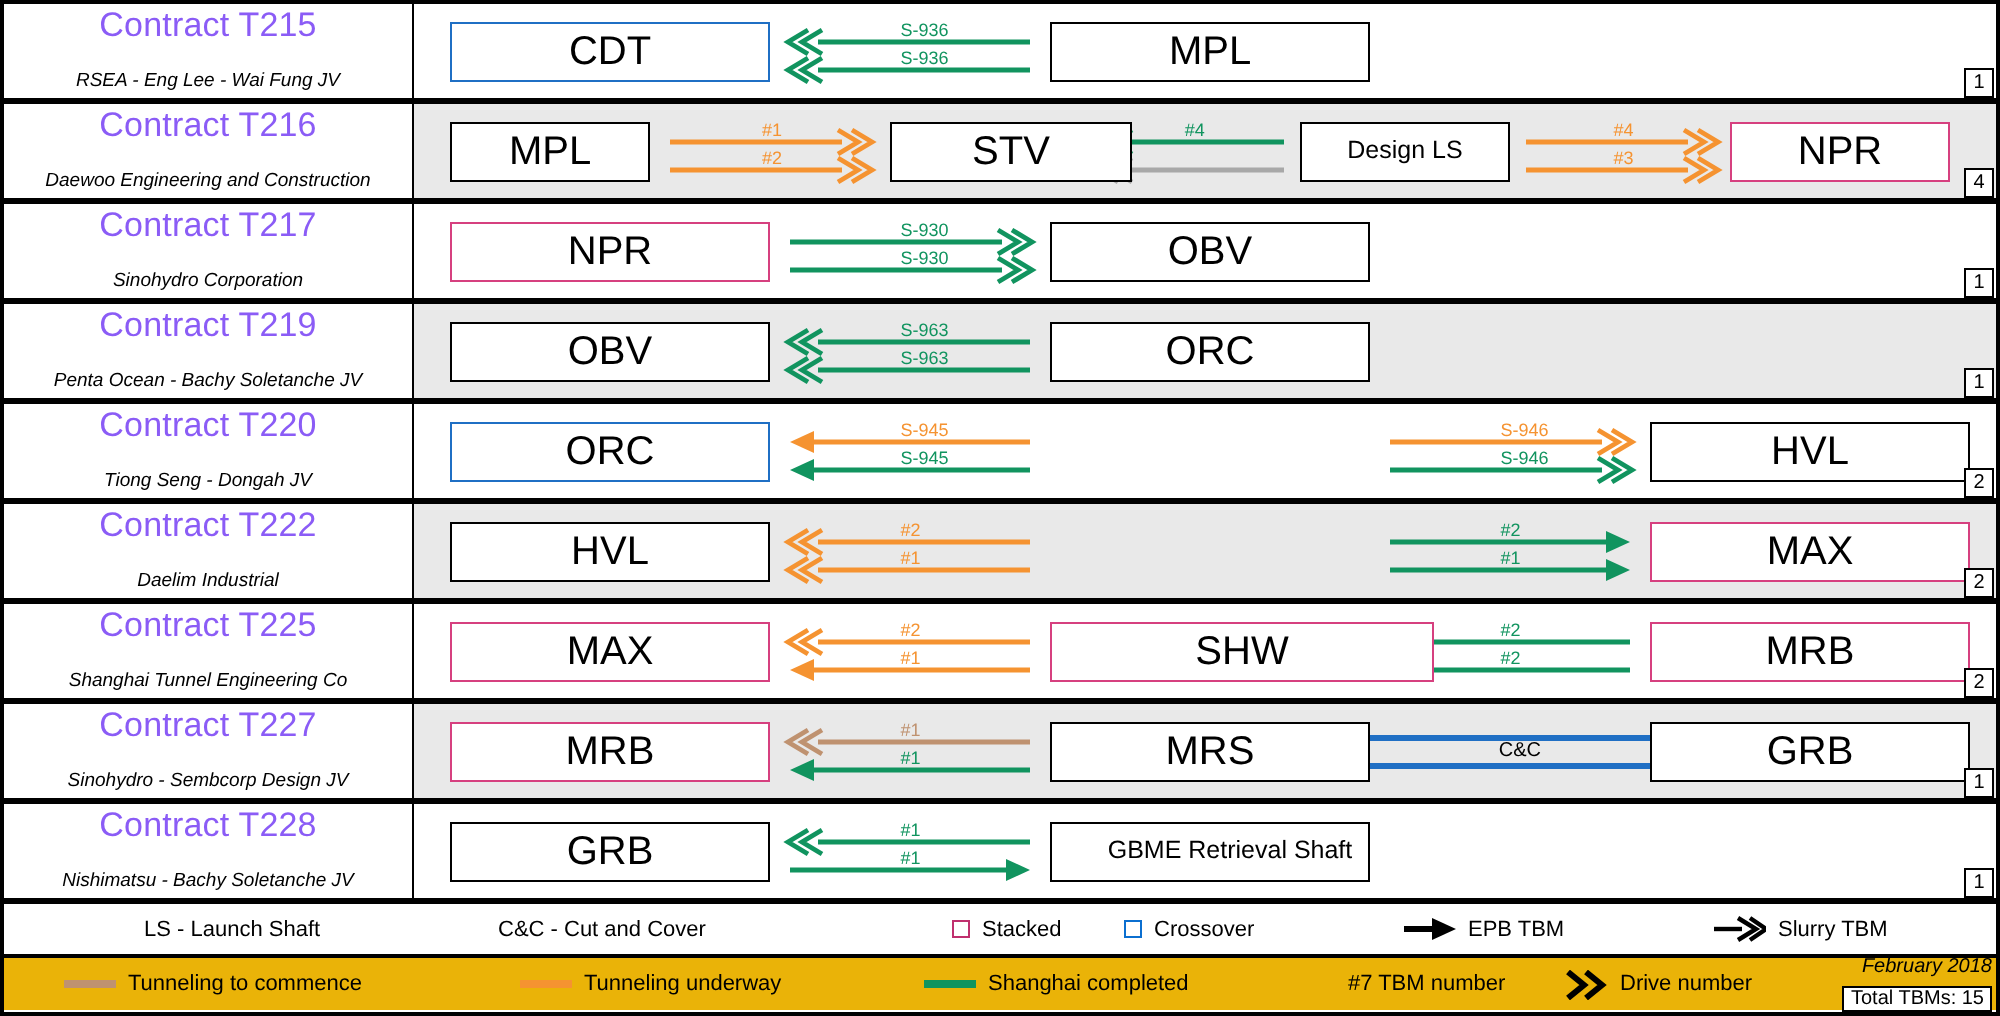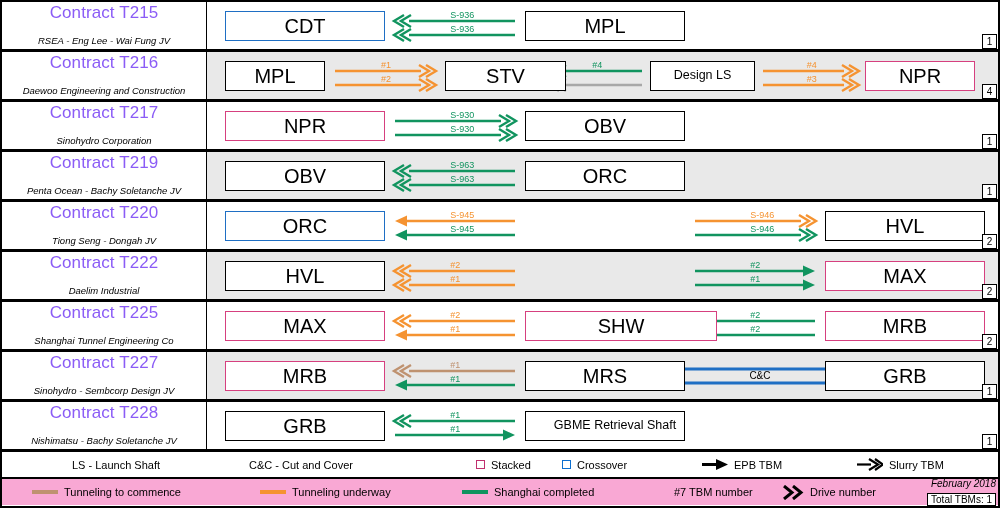--- a/index.html
+++ b/index.html
@@ -23,21 +23,21 @@
   .cnt{position:absolute;right:1px;bottom:0px;width:15px;height:15px;border:1px solid #000;background:#fff;font-size:10px;display:flex;align-items:center;justify-content:center;color:#000;box-sizing:border-box;}
 
   .arrgrp{position:absolute;top:50%;transform:translateY(-50%);height:34px;}
   .arrsvg{display:block;overflow:visible;}
   .alab{position:absolute;font-size:9px;line-height:1;font-family:"Liberation Sans",sans-serif;}
 
   .cc{position:absolute;top:50%;transform:translateY(-50%);height:20px;}
 
   
   .legend1{height:27px;display:flex;align-items:center;border-bottom:2px solid #000;box-sizing:border-box;background:#fff;}
-  .legend2{height:26px;display:flex;align-items:center;box-sizing:border-box;background:#f9a8d4;position:relative;}
+  .legend2{height:26px;display:flex;align-items:center;box-sizing:border-box;background:#eab308;position:relative;}
   .li{display:flex;align-items:center;gap:6px;font-size:11px;color:#000;white-space:nowrap;}
   .swatch-line{width:26px;height:4px;display:inline-block;}
   .sq{width:9px;height:9px;box-sizing:border-box;border:1.5px solid #000;display:inline-block;}
   .sq.pink{border-color:#c0306e;}
   .sq.blue{border-color:#0b6fd0;}
   .datebox{position:absolute;right:2px;top:-1px;text-align:right;}
   .date{font-size:10px;font-style:italic;color:#000;}
   .totbox{border:1px solid #000;font-size:10px;padding:0 3px;display:inline-block;background:#fff;}
 </style>
 </head>
@@ -382,21 +382,21 @@
           <line x1="0" y1="6.5" x2="14" y2="6.5" stroke="#000000" stroke-width="2.2"></line>
           <polyline points="12,1 21,6.5 12,12" fill="none" stroke="#000000" stroke-width="2.2"></polyline>
           <polyline points="18,1 26,6.5 18,12" fill="none" stroke="#000000" stroke-width="2.2"></polyline>
         </svg>
         <span>Slurry TBM</span>
       </div>
     </div>
   <div class="legend2" id="legend2" style="position: relative;">
     <div class="datebox">
       <div class="date">February 2018</div>
-      <div class="totbox">Total TBMs: 1</div>
+      <div class="totbox">Total TBMs: 15</div>
     </div>
   <div class="li" style="position: absolute; left: 30px;">
         <span class="swatch-line" style="background:#bf9270"></span>
         <span>Tunneling to commence</span>
       </div>
       <div class="li" style="position: absolute; left: 258px;">
         <span class="swatch-line" style="background:#f59331"></span>
         <span>Tunneling underway</span>
       </div>
       <div class="li" style="position: absolute; left: 460px;">

